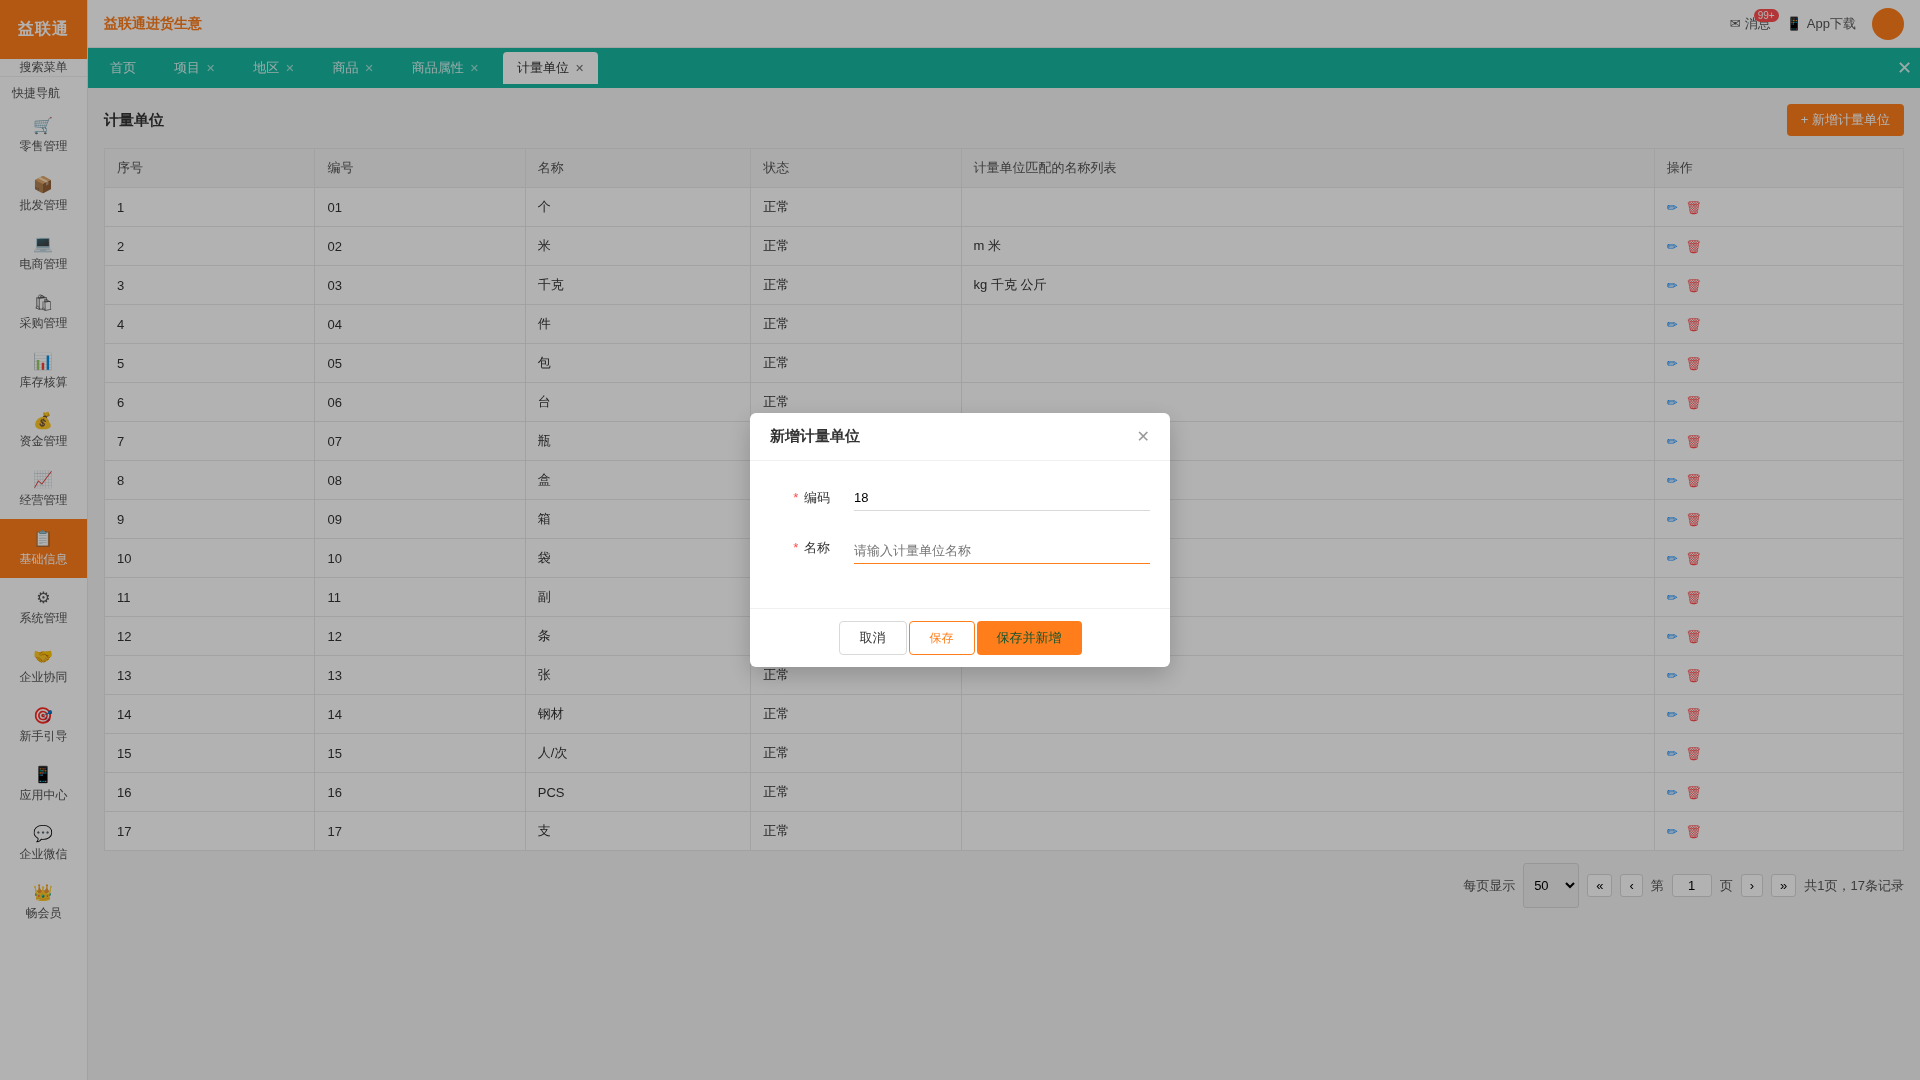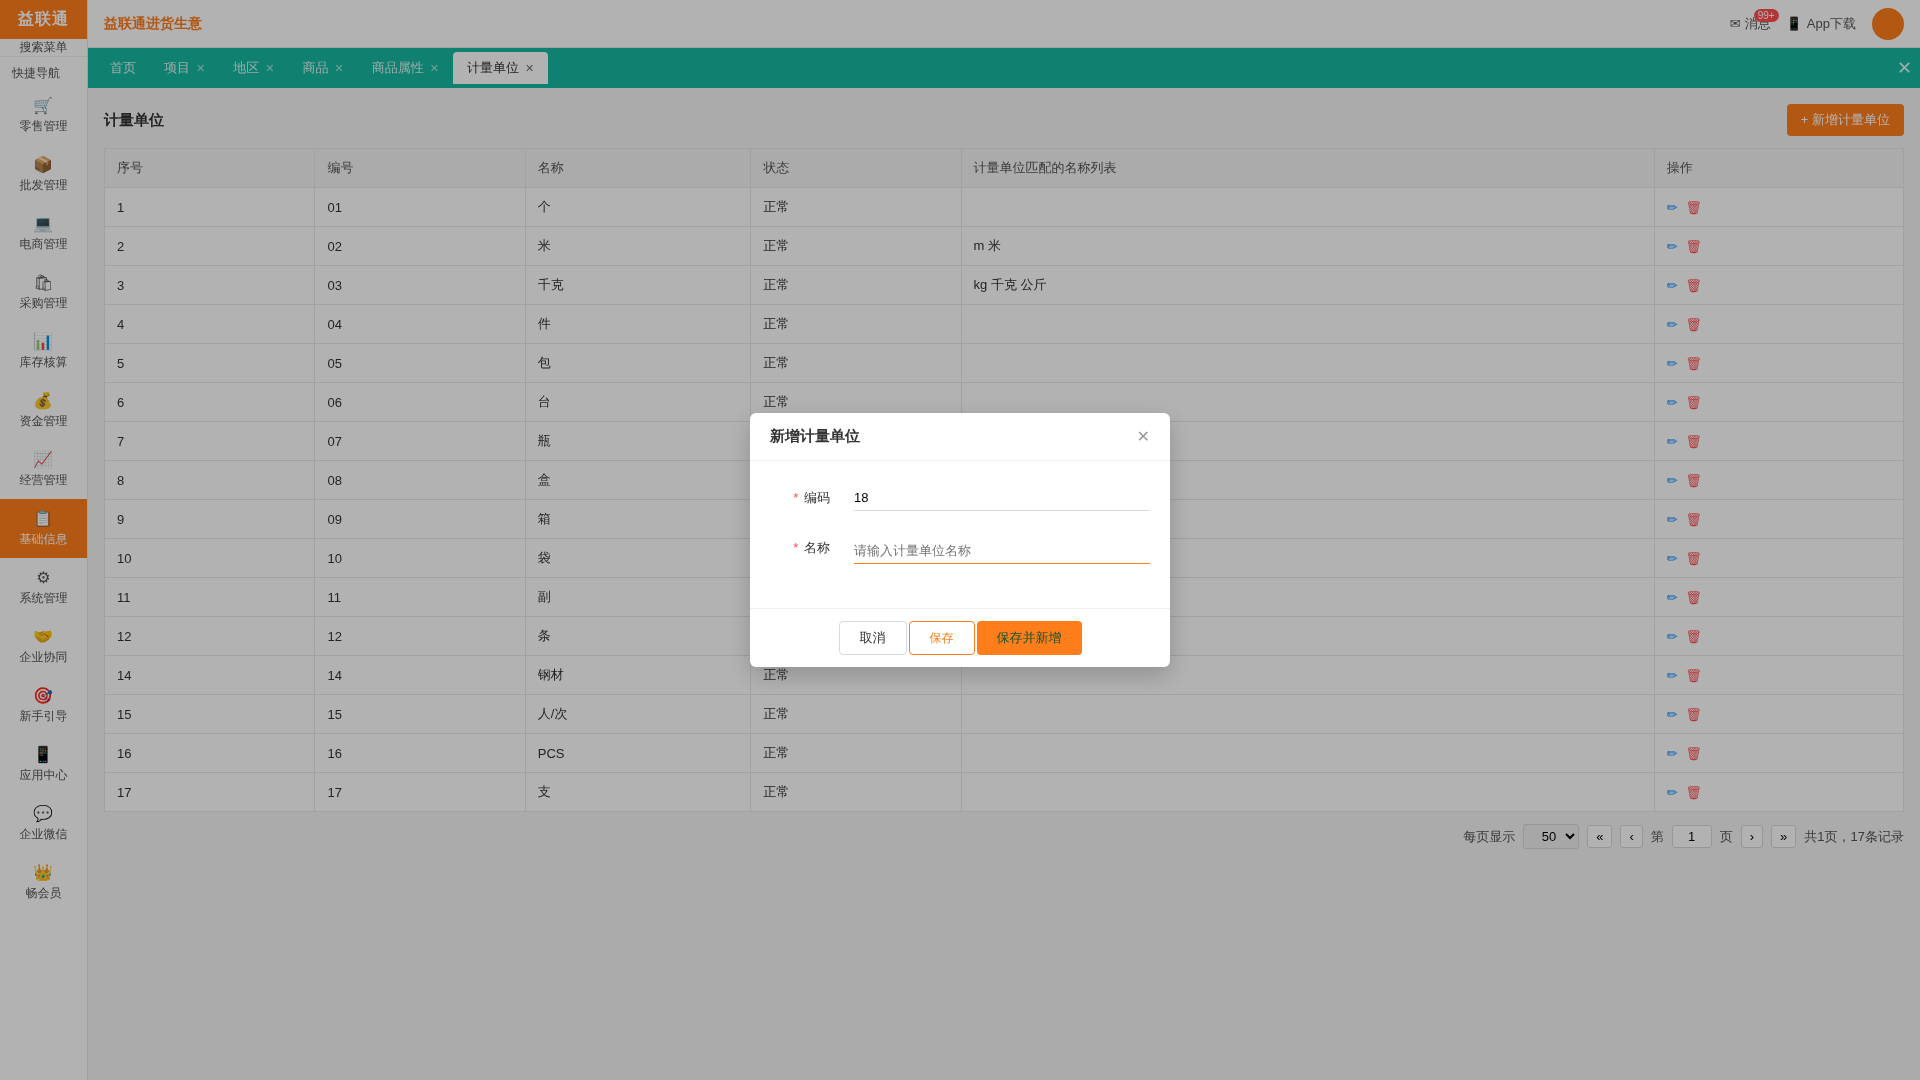--- a/index.html
+++ b/index.html
@@ -8,21 +8,21 @@
     
     .sidebar {
       width: 88px;
       background: #fff;
       border-right: 1px solid #e8e8e8;
       display: flex;
       flex-direction: column;
       flex-shrink: 0;
     }
     .sidebar-logo {
-      height: 39px;
+      height: 59px;
       background: #ff7e1b;
       display: flex;
       align-items: center;
       justify-content: center;
       color: white;
       font-size: 16px;
       font-weight: bold;
       letter-spacing: 1px;
     }
     .sidebar-search {
@@ -163,24 +163,23 @@
       display: flex;
       justify-content: flex-end;
       align-items: center;
       padding: 12px 0;
       gap: 8px;
       font-size: 13px;
       color: #555;
     }
     .page-size-select {
       border: 1px solid #d9d9d9;
-      padding: 3px 6px;
+      padding: 13px 6px;
       border-radius: 3px;
       font-size: 13px;
-      text-align: right;
     }
     .page-nav-btn {
       border: 1px solid #d9d9d9;
       background: white;
       padding: 3px 8px;
       border-radius: 3px;
       cursor: pointer;
       font-size: 13px;
     }
     .page-input {
@@ -356,21 +355,21 @@
       </div>
       <div class="topbar-app">
         <span>📱</span>
         <span>App下载</span>
       </div>
       <div class="topbar-avatar"></div>
     </div>
   </div>
 
   <div class="tabs-bar">
-    <div id="tabs-container" style="display: flex; gap: 0;">
+    <div id="tabs-container" style="display: flex; gap: 10px;">
         <div class="tab">
           <span>首页</span>
         </div>
         <div class="tab">
           <span>项目</span>
           <span class="close-x">✕</span>
         </div>
         <div class="tab">
           <span>地区</span>
           <span class="close-x">✕</span>
@@ -494,20 +493,28 @@
             <td>11</td>
             <td>副</td>
             <td class="status-normal">正常</td>
             <td></td>
             <td><span class="action-edit">✏</span><span class="action-delete">🗑</span></td>
           </tr>
           <tr>
             <td>12</td>
             <td>12</td>
             <td>条</td>
+            <td class="status-normal">正常</td>
+            <td></td>
+            <td><span class="action-edit">✏</span><span class="action-delete">🗑</span></td>
+          </tr>
+          <tr>
+            <td>13</td>
+            <td>13</td>
+            <td>张</td>
             <td class="status-normal">正常</td>
             <td></td>
             <td><span class="action-edit">✏</span><span class="action-delete">🗑</span></td>
           </tr>
           <tr>
             <td>14</td>
             <td>14</td>
             <td>钢材</td>
             <td class="status-normal">正常</td>
             <td></td>

